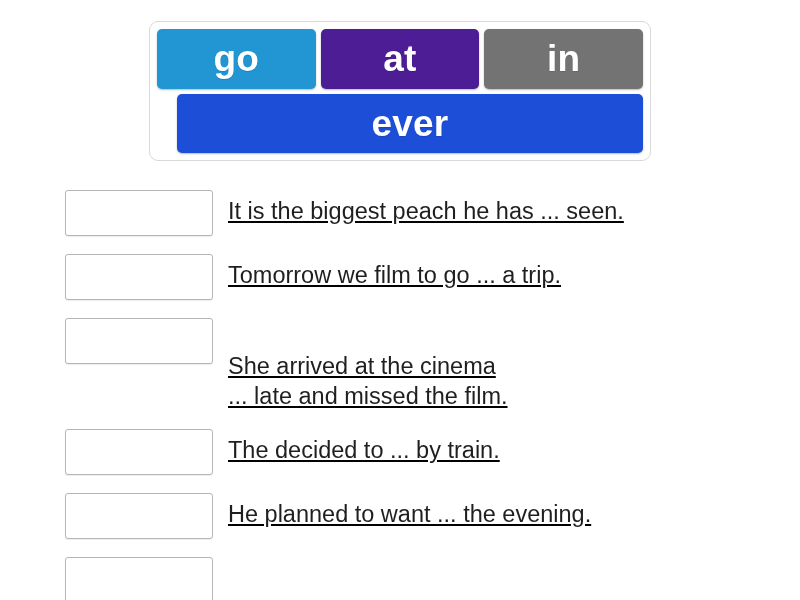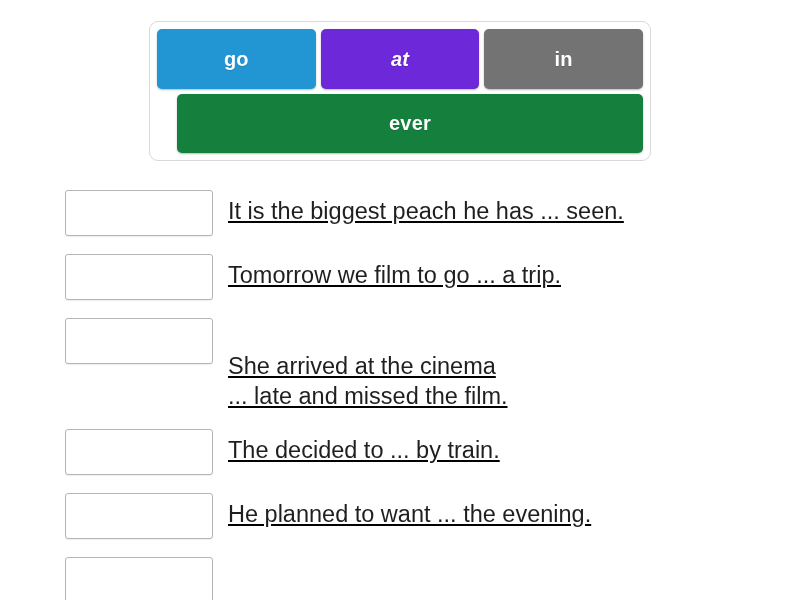--- a/index.html
+++ b/index.html
@@ -37,21 +37,21 @@
     gap: 5px;
     flex: 1 1 0;
   }
   .tile {
     flex: 1 1 0;
     border-radius: 5px;
     display: flex;
     align-items: center;
     justify-content: center;
     color: #ffffff;
-    font-size: 20px;
+    font-size: 37px;
     font-weight: bold;
     letter-spacing: 0.2px;
     user-select: none;
     cursor: move;
     box-shadow: 0 1px 2px rgba(0,0,0,0.28);
     text-shadow: 0 1px 1px rgba(0,0,0,0.12);
     line-height: 1;
   }
 
   
@@ -93,26 +93,26 @@
     margin-top: 32px;
   }
 </style>
 </head>
 <body>
 
 <div id="tile-bank">
 
   <div class="tile-row">
     <div class="tile" style="background: rgb(33, 150, 211);">go</div>
-    <div class="tile" style="background: #6d28d9; font-style: italic;">at</div>
+    <div class="tile" style="background: #4c1d95;">at</div>
     <div class="tile" style="background: #737373;">in</div>
   </div>
 
   <div class="tile-row">
-    <div class="tile" style="background: #15803d; margin-left: 20px;">ever</div>
+    <div class="tile" style="background: #1d4ed8; margin-left: 20px;">ever</div>
   </div>
 
 </div>
 
 <div id="question-list">
 
   <div class="question-row">
     <div class="drop-zone"></div>
     <div class="sentence">It is the biggest peach he has ... seen.</div>
   </div>

